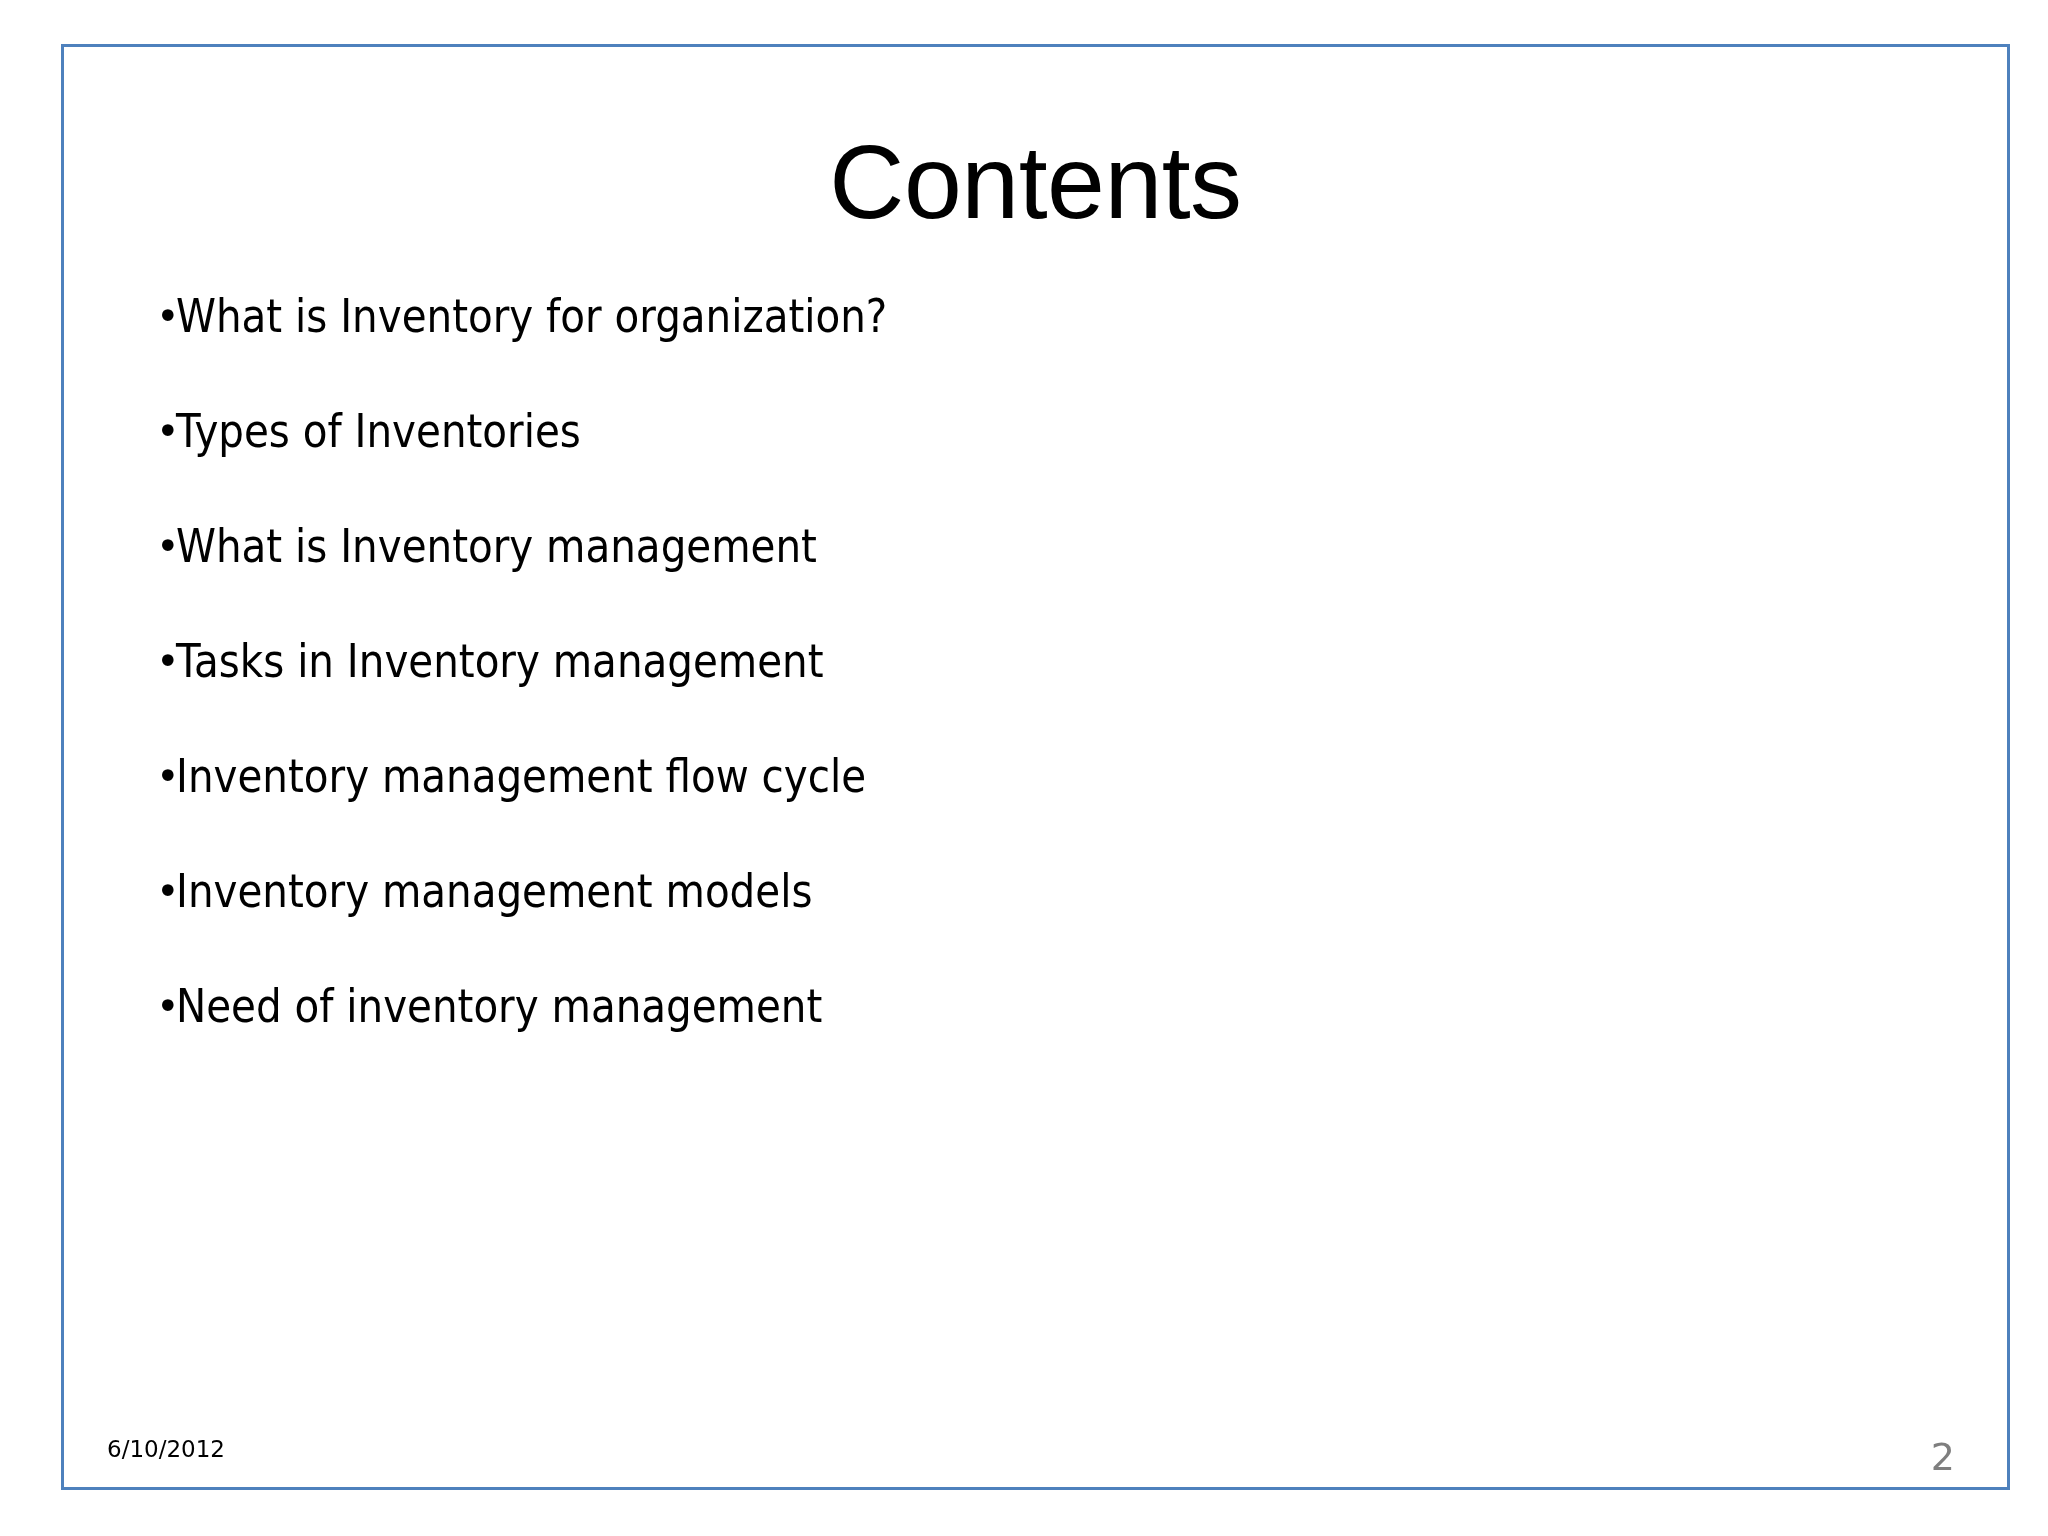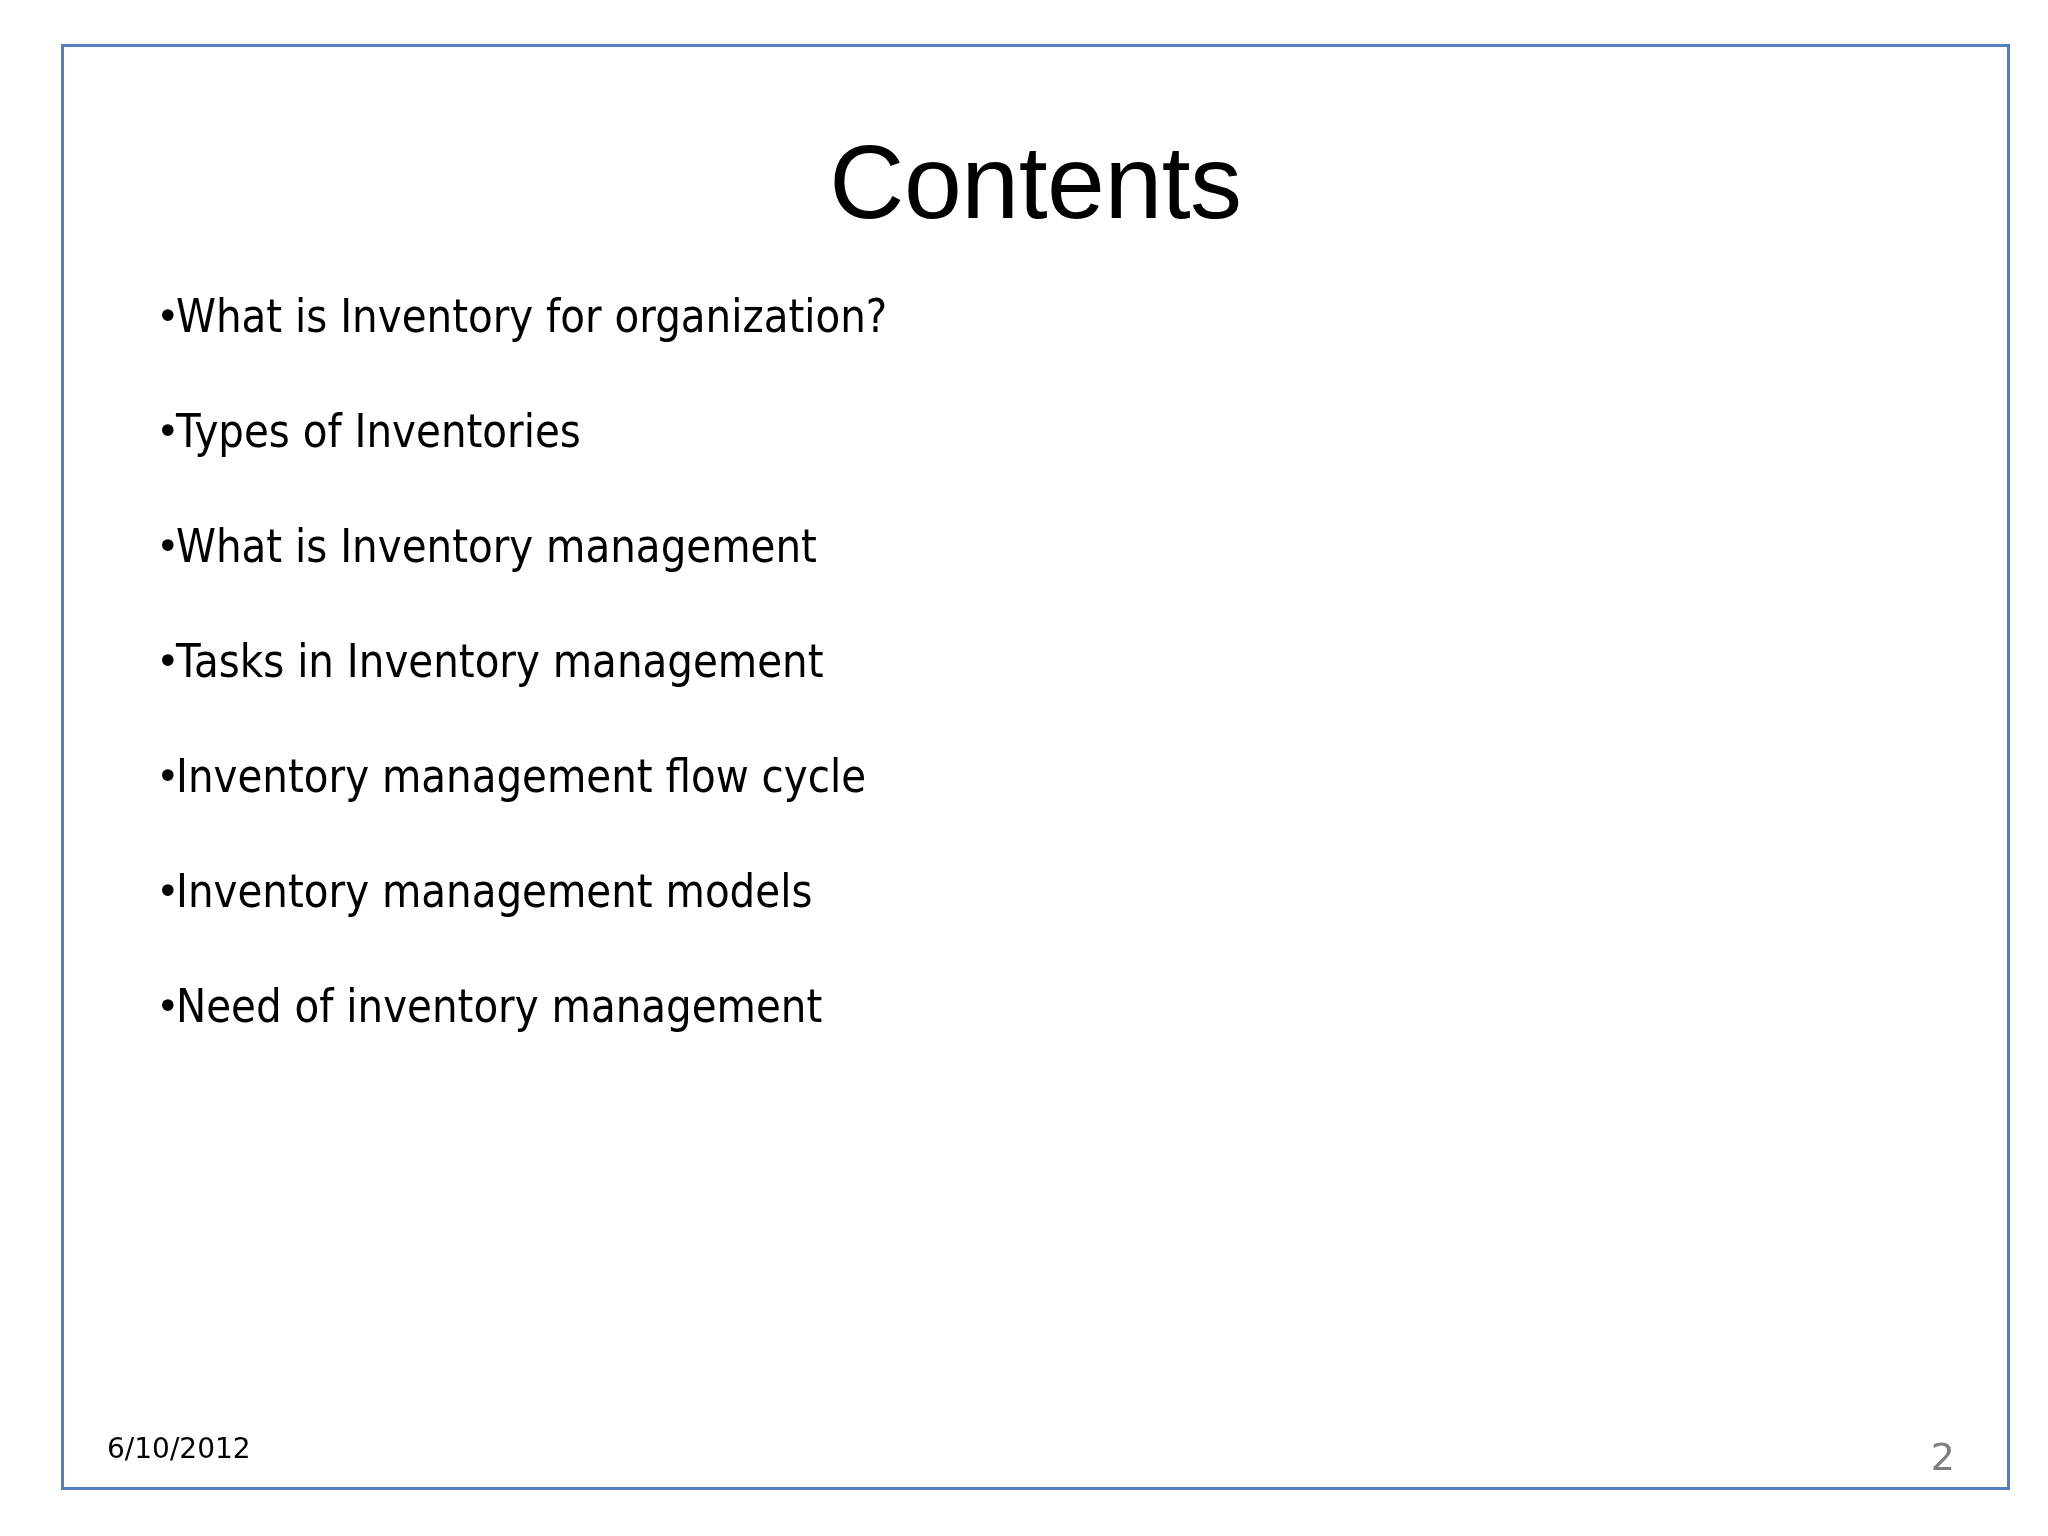--- a/index.html
+++ b/index.html
@@ -94,21 +94,21 @@
     transform: scaleX(0.86);
     transform-origin: left center;
   }
 
   
   .slide-footer-date {
     position: absolute;
     left: 43px;
     bottom: 22px;
     font-family: "DejaVu Sans", sans-serif;
-    font-size: 28px;
+    font-size: 23px;
     line-height: 32px;
     color: #000000;
     white-space: nowrap;
   }
 
   .slide-footer-pagenum {
     position: absolute;
     right: 52px;
     bottom: 8px;
     font-family: "DejaVu Sans", sans-serif;

